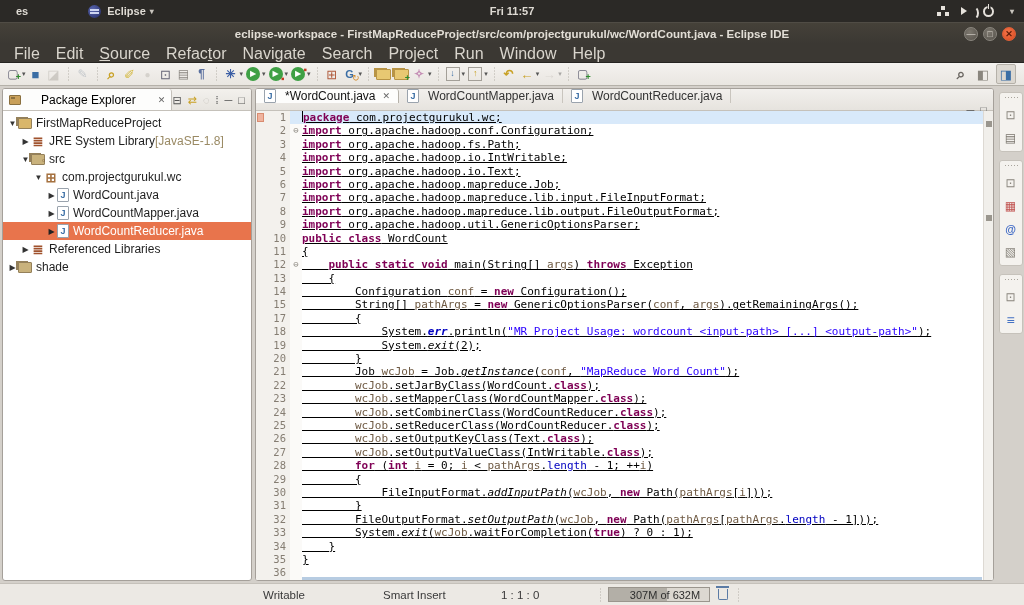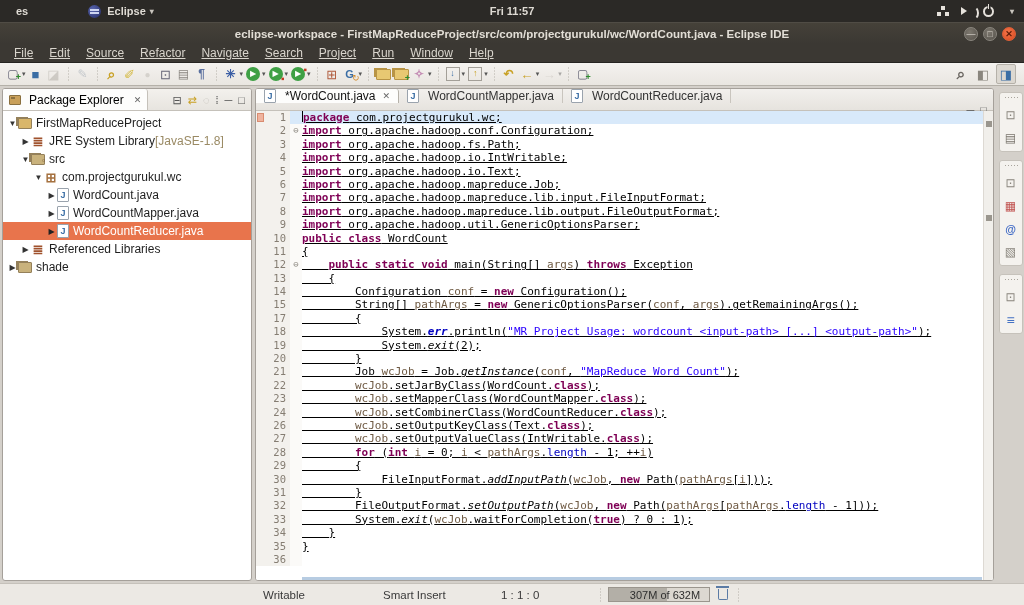--- a/index.html
+++ b/index.html
@@ -23,21 +23,21 @@
 
   
   #title-bar { height:22px; background:linear-gradient(#454139,#3B3833); display:flex; align-items:center; position:relative; border-top:1px solid #504C45; }
   #window-title { position:absolute; left:0; right:0; text-align:center; color:#E2DED6; font-size:11.5px; font-weight:bold; }
   #win-buttons { margin-left:auto; display:flex; gap:5px; margin-right:8px; z-index:2; }
   .wbtn { width:14px; height:14px; border-radius:50%; background:radial-gradient(circle at 40% 35%, #7d786f, #55514a); border:1px solid #8A867E; color:#D8D4CC; font-size:9px; line-height:12px; text-align:center; cursor:default; }
   .wbtn.close { background:radial-gradient(circle at 40% 35%, #F4764B, #D9481E); border-color:#E06038; color:#5e1c08; font-weight:bold; }
 
   
   #menu-bar { height:19px; background:#3B3833; display:flex; align-items:center; padding-left:6px; border-bottom:1px solid #262421; }
-  .menu-item { color:#D9D5CD; font-size:12px; padding:0 8px; line-height:19px;text-decoration:underline; }
+  .menu-item { color:#D9D5CD; font-size:16px; padding:0 8px; line-height:19px; }
   .menu-item u { text-decoration:underline; }
 
   
   #toolbar { height:23px; background:linear-gradient(#F4F2EF,#E9E6E1); border-bottom:1px solid #B5B1A9; display:flex; align-items:center; padding:0 4px; }
   #toolbar-left { display:flex; align-items:center; height:100%; }
   #toolbar-right { margin-left:auto; display:flex; align-items:center; gap:4px; padding-right:4px; }
   .tb-btn { display:flex; align-items:center; height:20px; padding:0 1px; border-radius:2px; }
   .tb-btn .dd { font-size:7px; color:#555; margin-left:1px; }
   .tb-btn.dis { opacity:0.45; }
   .tb-sep { width:5px; height:16px; margin:0 3px; background-image:radial-gradient(#b3afa7 0.7px, transparent 0.8px); background-size:3px 3px; background-position:center; background-repeat:repeat-y; }
@@ -74,21 +74,21 @@
   .i-persp-java::before { content:"◨"; color:#3b6ea5; font-size:13px; }
   .pressed { background:#DCD8D1; border:1px solid #B5B1A9; border-radius:2px; }
 
   
   #main { display:flex; height:497px; padding:2px 0 2px 2px; gap:3px; }
   .panel { background:#fff; border:1px solid #A5A09A; border-radius:3px; overflow:hidden; }
 
   
   #explorer { width:250px; display:flex; flex-direction:column; }
   #explorer-header { height:22px; background:linear-gradient(#F3F1ED,#E7E4DF); border-bottom:1px solid #C5C1BA; display:flex; align-items:center; font-size:12px; }
-  #explorer-tab { display:flex; align-items:center; gap:8px; background:#FDFDFC; height:100%; padding:0 6px; border-right:1px solid #C5C1BA; border-top-right-radius:3px; }
+  #explorer-tab { display:flex; align-items:center; gap:20px; background:#FDFDFC; height:100%; padding:0 6px; border-right:1px solid #C5C1BA; border-top-right-radius:3px; }
   .pe-icon { width:12px; height:10px; background:#C9A05A; border:1px solid #8a7040; border-radius:1px; position:relative; }
   .pe-icon::before { content:""; position:absolute; left:1px; top:1px; width:4px; height:2px; background:#8a7040; }
   .tab-close { font-size:9px; color:#666; margin-left:2px; }
   #explorer-tools { margin-left:auto; display:flex; align-items:center; gap:6px; padding-right:6px; color:#555; }
   .mini-icon { font-size:11px; line-height:14px; }
   #pkg-tree { flex:1; padding-top:3px; font-size:12px; color:#1e1e1e; overflow:hidden; }
   .tree-row { height:18px; display:flex; align-items:center; white-space:nowrap; }
   .tree-row.selected { background:#E8744C; color:#FFFFFF; }
   .tw { width:11px; text-align:center; font-size:8px; color:#333; flex:none; }
   .tree-row.selected .tw { color:#222; }
@@ -410,20 +410,21 @@
           <div class="crow"><span class="mk"></span><span class="ln">14</span><span class="fold"></span><span class="cl"><span>        Configuration </span><span class="v">conf</span><span> = </span><span class="k">new</span><span> Configuration();</span></span></div>
           <div class="crow"><span class="mk"></span><span class="ln">15</span><span class="fold"></span><span class="cl"><span>        String[] </span><span class="v">pathArgs</span><span> = </span><span class="k">new</span><span> GenericOptionsParser(</span><span class="v">conf</span><span>, </span><span class="v">args</span><span>).getRemainingArgs();</span></span></div>
           <div class="crow"><span class="mk"></span><span class="ln">17</span><span class="fold"></span><span class="cl"><span>        {</span></span></div>
           <div class="crow"><span class="mk"></span><span class="ln">18</span><span class="fold"></span><span class="cl"><span>            System.</span><span class="sf">err</span><span>.println(</span><span class="s">"MR Project Usage: wordcount &lt;input-path&gt; [...] &lt;output-path&gt;"</span><span>);</span></span></div>
           <div class="crow"><span class="mk"></span><span class="ln">19</span><span class="fold"></span><span class="cl"><span>            System.</span><span class="sm">exit</span><span>(2);</span></span></div>
           <div class="crow"><span class="mk"></span><span class="ln">20</span><span class="fold"></span><span class="cl"><span>        }</span></span></div>
           <div class="crow"><span class="mk"></span><span class="ln">21</span><span class="fold"></span><span class="cl"><span>        Job </span><span class="v">wcJob</span><span> = Job.</span><span class="sm">getInstance</span><span>(</span><span class="v">conf</span><span>, </span><span class="s">"MapReduce Word Count"</span><span>);</span></span></div>
           <div class="crow"><span class="mk"></span><span class="ln">22</span><span class="fold"></span><span class="cl"><span>        </span><span class="v">wcJob</span><span>.setJarByClass(WordCount.</span><span class="k">class</span><span>);</span></span></div>
           <div class="crow"><span class="mk"></span><span class="ln">23</span><span class="fold"></span><span class="cl"><span>        </span><span class="v">wcJob</span><span>.setMapperClass(WordCountMapper.</span><span class="k">class</span><span>);</span></span></div>
           <div class="crow"><span class="mk"></span><span class="ln">24</span><span class="fold"></span><span class="cl"><span>        </span><span class="v">wcJob</span><span>.setCombinerClass(WordCountReducer.</span><span class="k">class</span><span>);</span></span></div>
+          <div class="crow"><span class="mk"></span><span class="ln">25</span><span class="fold"></span><span class="cl"><span>        </span><span class="v">wcJob</span><span>.setReducerClass(WordCountReducer.</span><span class="k">class</span><span>);</span></span></div>
           <div class="crow"><span class="mk"></span><span class="ln">26</span><span class="fold"></span><span class="cl"><span>        </span><span class="v">wcJob</span><span>.setOutputKeyClass(Text.</span><span class="k">class</span><span>);</span></span></div>
           <div class="crow"><span class="mk"></span><span class="ln">27</span><span class="fold"></span><span class="cl"><span>        </span><span class="v">wcJob</span><span>.setOutputValueClass(IntWritable.</span><span class="k">class</span><span>);</span></span></div>
           <div class="crow"><span class="mk"></span><span class="ln">28</span><span class="fold"></span><span class="cl"><span>        </span><span class="k">for</span><span> (</span><span class="k">int</span><span> </span><span class="v">i</span><span> = 0; </span><span class="v">i</span><span> &lt; </span><span class="v">pathArgs</span><span>.</span><span class="f">length</span><span> - 1; ++</span><span class="v">i</span><span>)</span></span></div>
           <div class="crow"><span class="mk"></span><span class="ln">29</span><span class="fold"></span><span class="cl"><span>        {</span></span></div>
           <div class="crow"><span class="mk"></span><span class="ln">30</span><span class="fold"></span><span class="cl"><span>            FileInputFormat.</span><span class="sm">addInputPath</span><span>(</span><span class="v">wcJob</span><span>, </span><span class="k">new</span><span> Path(</span><span class="v">pathArgs</span><span>[</span><span class="v">i</span><span>]));</span></span></div>
           <div class="crow"><span class="mk"></span><span class="ln">31</span><span class="fold"></span><span class="cl"><span>        }</span></span></div>
           <div class="crow"><span class="mk"></span><span class="ln">32</span><span class="fold"></span><span class="cl"><span>        FileOutputFormat.</span><span class="sm">setOutputPath</span><span>(</span><span class="v">wcJob</span><span>, </span><span class="k">new</span><span> Path(</span><span class="v">pathArgs</span><span>[</span><span class="v">pathArgs</span><span>.</span><span class="f">length</span><span> - 1]));</span></span></div>
           <div class="crow"><span class="mk"></span><span class="ln">33</span><span class="fold"></span><span class="cl"><span>        System.</span><span class="sm">exit</span><span>(</span><span class="v">wcJob</span><span>.waitForCompletion(</span><span class="k">true</span><span>) ? 0 : 1);</span></span></div>
           <div class="crow"><span class="mk"></span><span class="ln">34</span><span class="fold"></span><span class="cl"><span>    }</span></span></div>
           <div class="crow"><span class="mk"></span><span class="ln">35</span><span class="fold"></span><span class="cl"><span>}</span></span></div>

